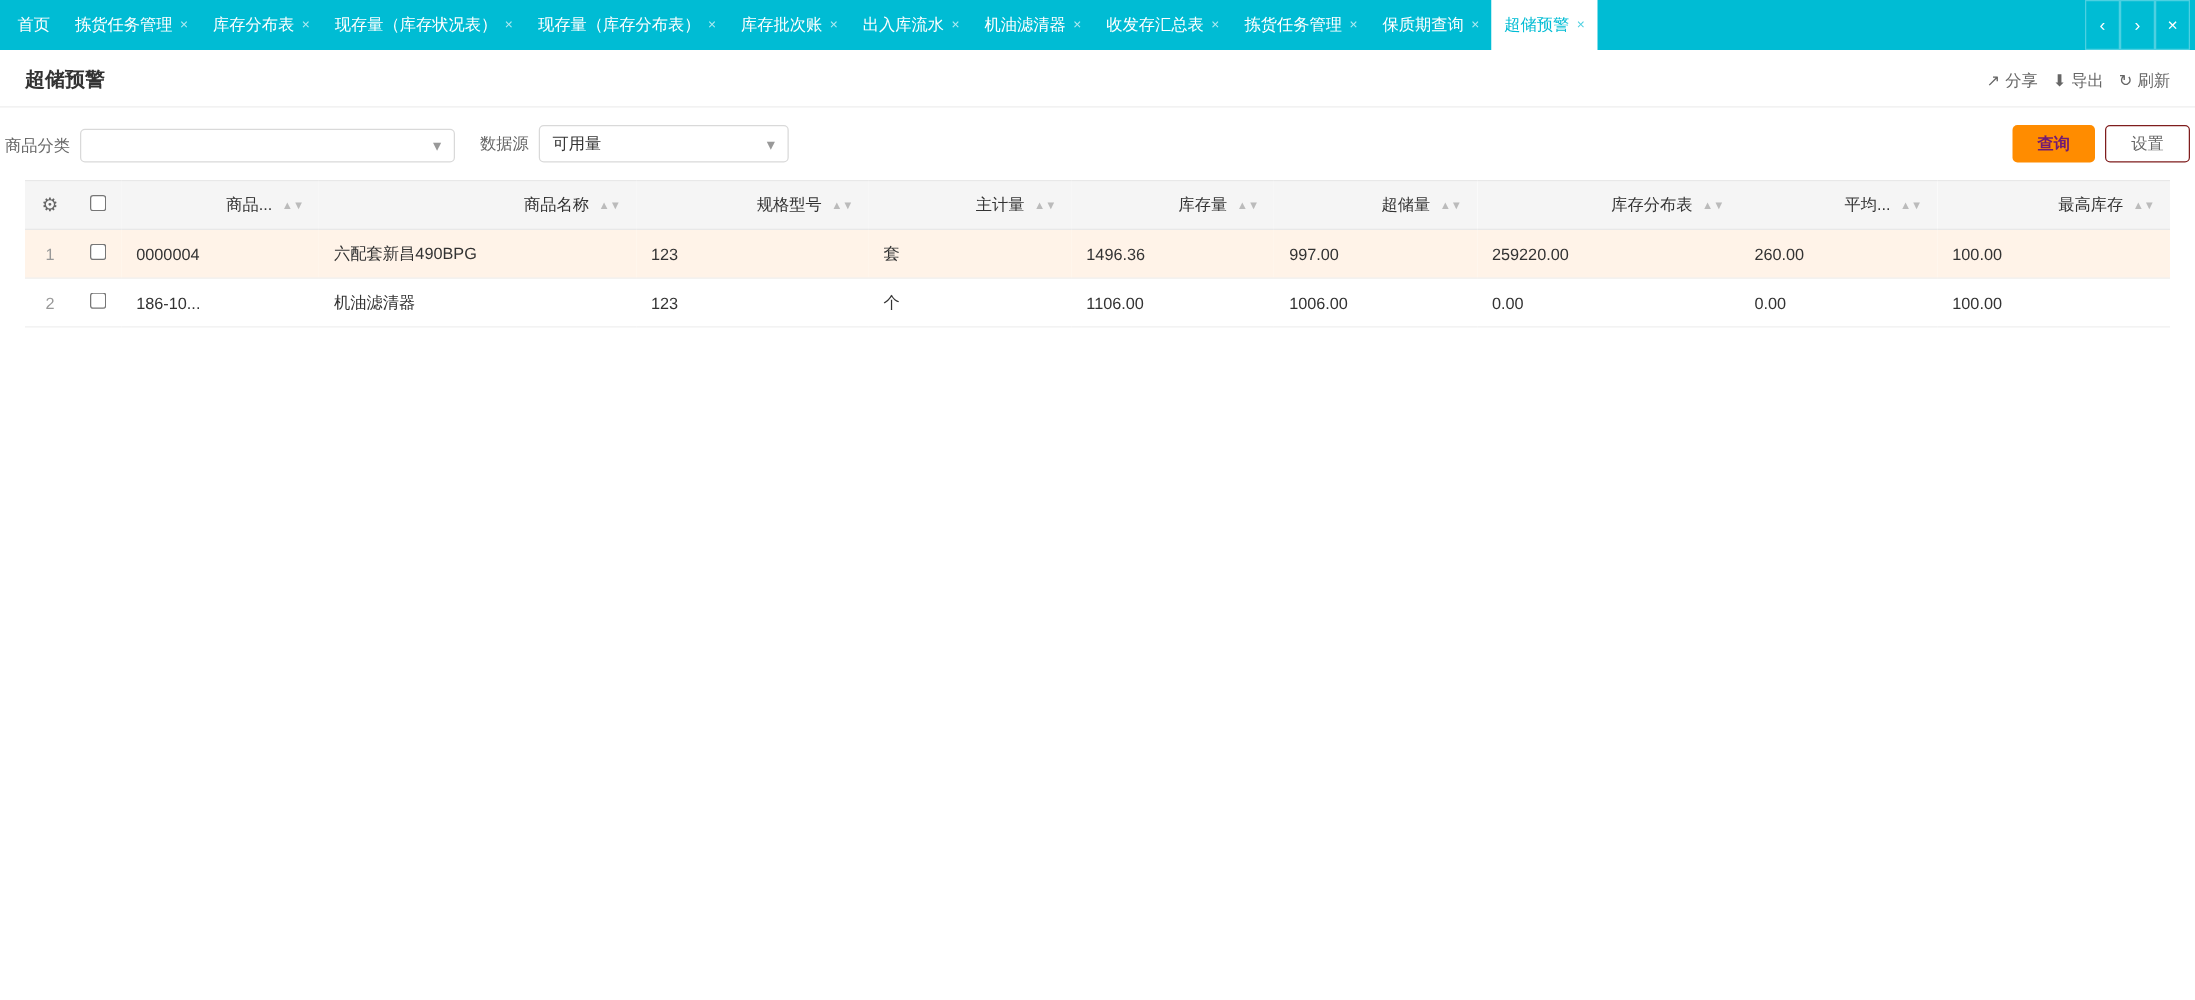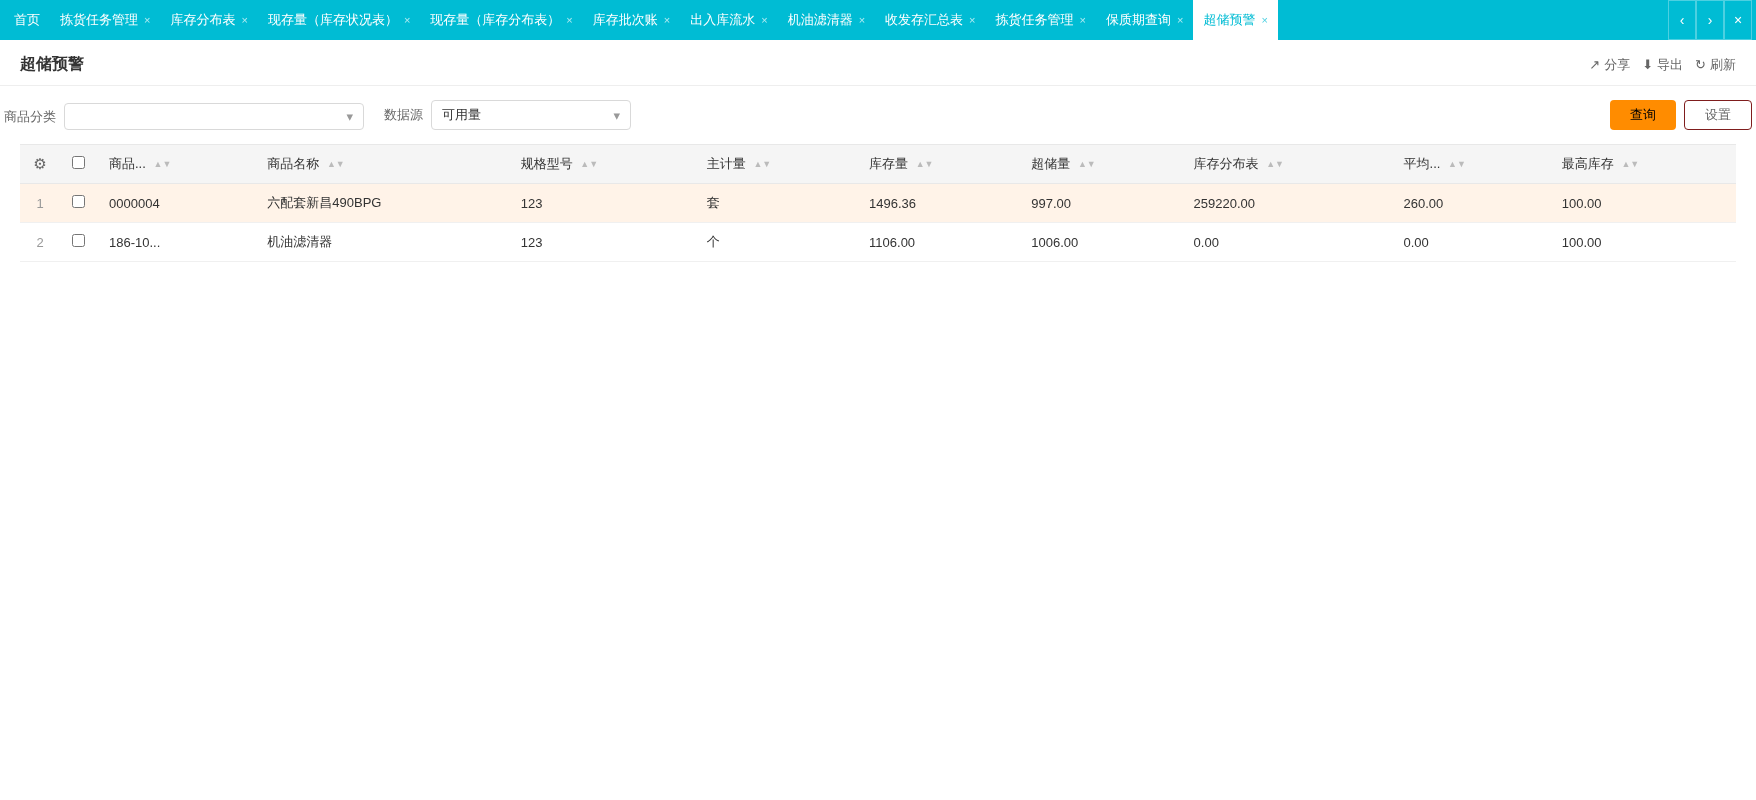--- a/index.html
+++ b/index.html
@@ -119,26 +119,27 @@
     }
     .filter-select-wide { min-width: 300px; }
     .filter-select .arrow { color: #999; margin-left: 8px; }
     .filter-buttons {
       margin-left: auto;
       display: flex;
       gap: 8px;
     }
     .btn-query {
       background: #ff8c00;
-      color: #000000;
+      color: #701a75;
       border: none;
       border-radius: 4px;
       padding: 6px 20px;
       cursor: pointer;
       font-size: 13px;
+      font-weight: bold;
     }
     .btn-settings {
       background: #fff;
       color: #666;
       border: 1px solid #7f1d1d;
       border-radius: 4px;
       padding: 5px 20px;
       cursor: pointer;
       font-size: 13px;
     }
@@ -152,21 +153,21 @@
       border-collapse: collapse;
       font-size: 13px;
     }
     thead tr {
       background: #f5f5f5;
       border-top: 1px solid #e8e8e8;
       border-bottom: 1px solid #e8e8e8;
     }
     th {
       padding: 10px 12px;
-      text-align: left;
+      text-align: right;
       color: #333;
       font-weight: normal;
       white-space: nowrap;
       position: relative;
     }
     th .sort-icons {
       display: inline-flex;
       flex-direction: column;
       margin-left: 4px;
       font-size: 9px;

